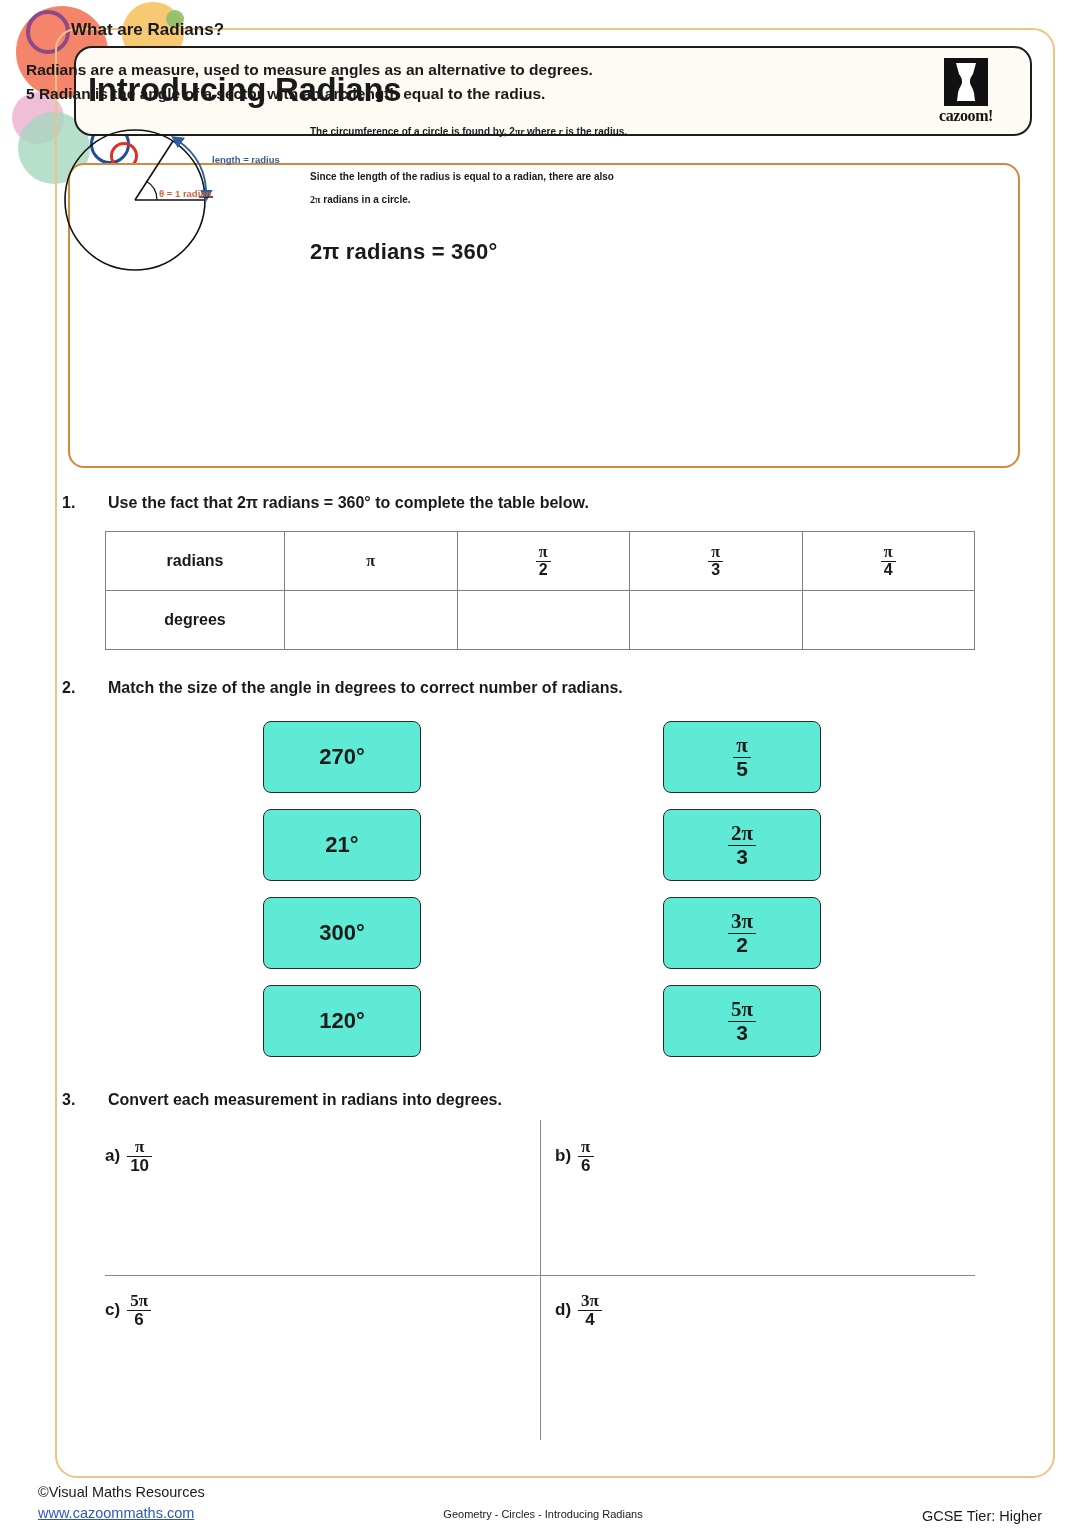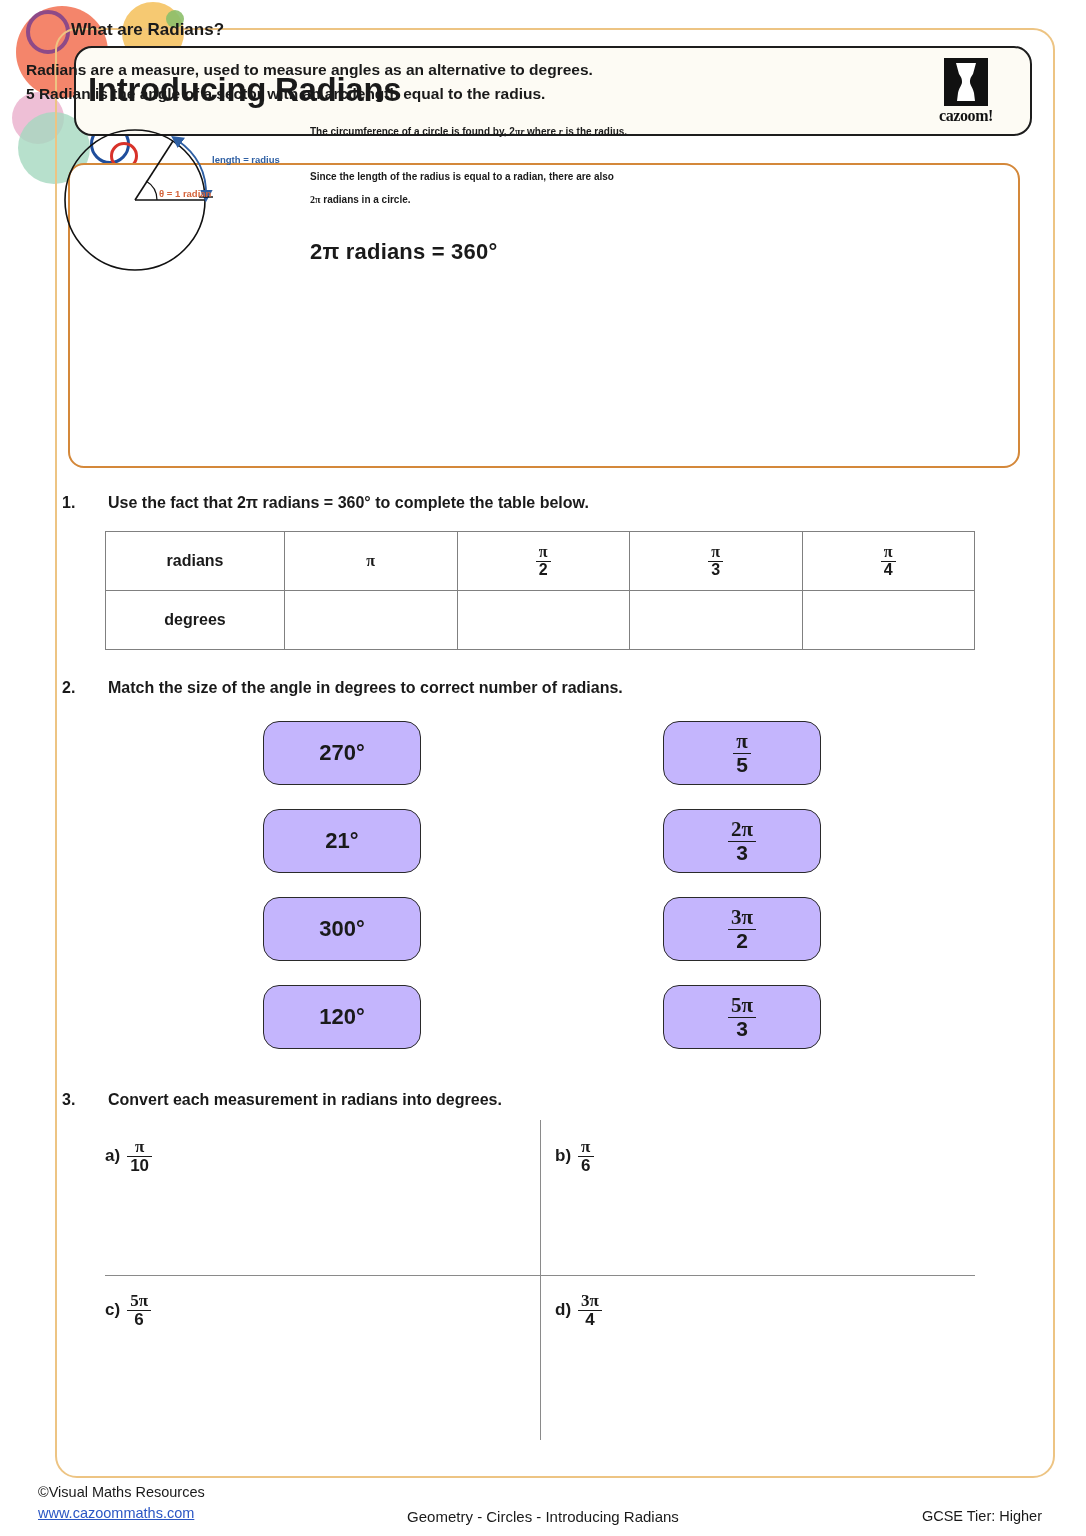--- a/index.html
+++ b/index.html
@@ -208,24 +208,24 @@
   }
   .pi { font-family: "Liberation Serif", serif; font-style: normal; }
 
   
   #q2-num { left: 62px; top: 679px; }
   #q2-text { left: 108px; top: 679px; white-space: nowrap; }
 
   .match-box {
     position: absolute;
     width: 158px;
-    height: 64px;
+    height: 72px;
     border: 1.6px solid #2a2a2a;
-    border-radius: 16px;
-    background: #c4b5fd;
+    border-radius: 8px;
+    background: #5eead4;
     box-sizing: border-box;
     display: flex;
     align-items: center;
     justify-content: center;
     font-size: 22px;
     font-weight: bold;
   }
   .match-left  { left: 263px; }
   .match-right { left: 663px; }
   .mb-r0 { top: 721px; }
@@ -294,21 +294,21 @@
   #footer-link {
     color: #2b56c4;
     text-decoration: underline;
   }
   #footer-center {
     position: absolute;
     left: 0;
     top: 26px;
     width: 1086px;
     text-align: center;
-    font-size: 15px;
+    font-size: 11px;
   }
   #footer-right {
     position: absolute;
     right: 44px;
     top: 26px;
     font-size: 14.5px;
   }
 </style>
 </head>
 <body>

